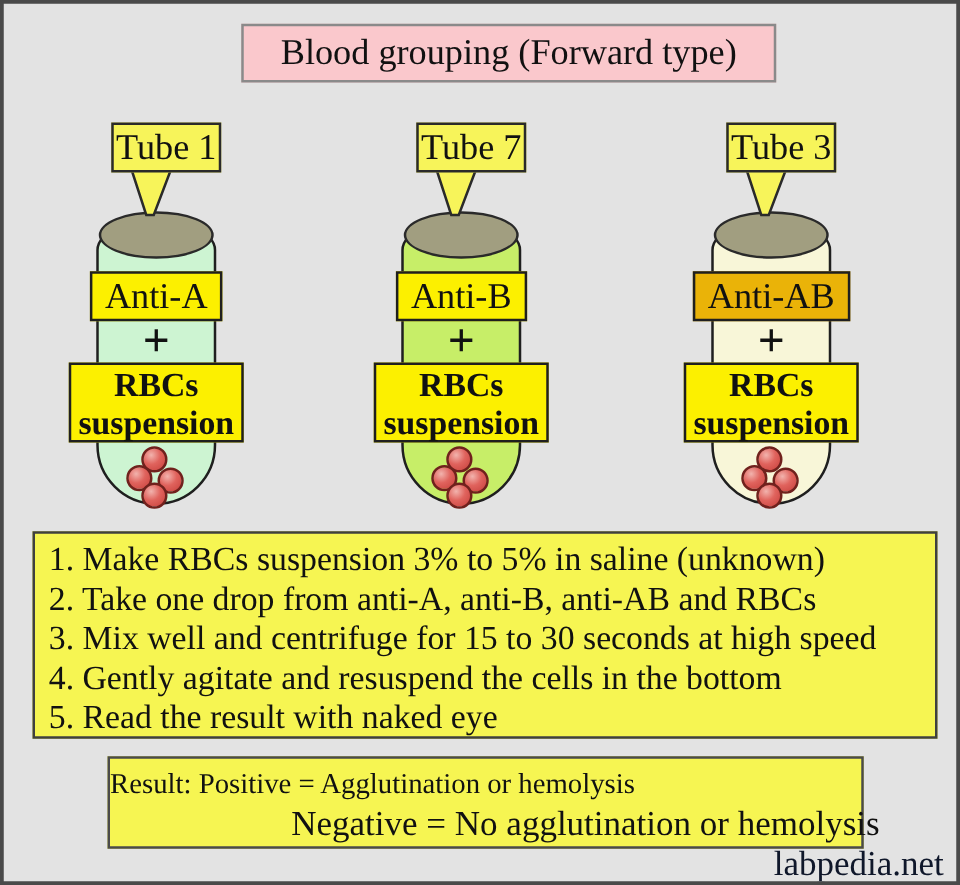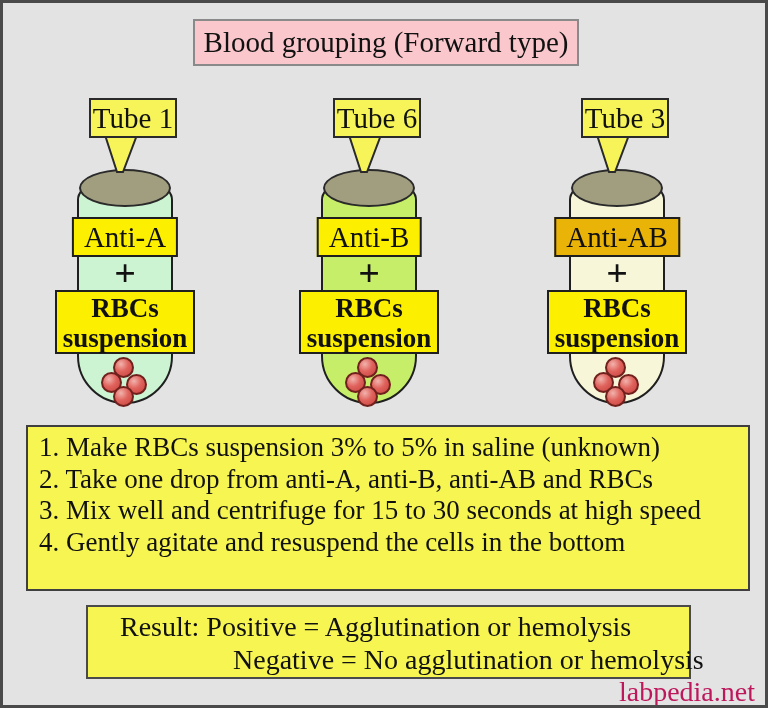--- a/index.html
+++ b/index.html
@@ -2,21 +2,21 @@
 <html><head>
 <meta charset="utf-8">
 <style>
   html,body{margin:0;padding:0;background:#ffffff;}
   .stage{
     position:relative;width:768px;height:708px;box-sizing:border-box;
     background:#e3e3e3;border:3px solid #4a4a4a;overflow:hidden;
     font-family:"Liberation Serif","DejaVu Serif",serif;color:#111;
   }
   .title-box{
-    position:absolute;left:190px;top:16px;width:386px;height:47px;box-sizing:border-box;
+    position:absolute;left:190px;top:16px;width:428px;height:47px;box-sizing:border-box;
     border:2px solid #8a8a8a;display:flex;align-items:center;justify-content:center;
     font-size:29px;
   }
   .tube-col{position:absolute;top:0;width:244px;height:415px;}
   .col-1{left:0;}
   .col-2{left:244px;}
   .col-3{left:492px;}
   .callout{
     position:absolute;left:86px;top:95px;width:88px;height:40px;box-sizing:border-box;
     border:2px solid #2a2a2a;display:flex;align-items:center;justify-content:center;
@@ -57,24 +57,24 @@
   .rbc-bottom{left:110px;top:383px;z-index:8;}
   .steps-box{
     position:absolute;left:23px;top:422px;width:724px;height:166px;box-sizing:border-box;
     border:2px solid #3f3f3f;padding:5px 0 0 11px;
   }
   .step{font-size:27px;line-height:31.5px;white-space:nowrap;}
   .result-box{
     position:absolute;left:83px;top:602px;width:605px;height:74px;box-sizing:border-box;
     border:2px solid #4a4a4a;padding-top:3px;
   }
-  .result-line1{font-size:28px;line-height:33px;white-space:nowrap;margin-left:32px;}
+  .result-line1{font-size:23px;line-height:33px;white-space:nowrap;}
   .result-line2{font-size:28px;line-height:33px;padding-left:117px;white-space:nowrap;margin-left:28px;}
   .watermark{
-    position:absolute;right:10px;top:673px;font-size:28px;color:#be185d;
+    position:absolute;right:10px;top:673px;font-size:28px;color:#0f172a;
   }
 </style>
 </head>
 <body>
 
 <div class="stage">
 
   <div class="title-box" style="background: rgb(250, 200, 204);">Blood grouping (Forward type)</div>
 
   <div class="tube-col col-1">
@@ -95,21 +95,21 @@
     <div class="rbc rbc-right"></div>
     <div class="rbc rbc-bottom"></div>
   </div>
 
   <div class="tube-col col-2">
     <div class="tube-body" style="background: rgb(199, 238, 104);"></div>
     <div class="tube-cap" style="background: rgb(161, 158, 128);"></div>
     <svg class="callout-pointer" viewBox="0 0 44 40" preserveAspectRatio="none">
         <path d="M6,0 L18,37 L24,37 L38,0"></path>
       </svg>
-    <div class="callout" style="background: rgb(247, 244, 90);">Tube 6</div>
+    <div class="callout" style="background: rgb(247, 244, 90);">Tube 7</div>
     <div class="reagent-box" style="background: rgb(252, 240, 0);">Anti-B</div>
     <div class="plus">+</div>
     <div class="sample-box" style="background: rgb(252, 240, 0);">
       <div>RBCs</div>
       <div>suspension</div>
     </div>
     <div class="rbc rbc-top"></div>
     <div class="rbc rbc-left"></div>
     <div class="rbc rbc-right"></div>
     <div class="rbc rbc-bottom"></div>
@@ -132,20 +132,21 @@
     <div class="rbc rbc-left"></div>
     <div class="rbc rbc-right"></div>
     <div class="rbc rbc-bottom"></div>
   </div>
 
   <div class="steps-box" style="background: rgb(246, 245, 82);">
     <div class="step">1. Make RBCs suspension 3% to 5% in saline (unknown)</div>
     <div class="step">2. Take one drop from anti-A, anti-B, anti-AB and RBCs</div>
     <div class="step">3. Mix well and centrifuge for 15 to 30 seconds at high speed</div>
     <div class="step">4. Gently agitate and resuspend the cells in the bottom</div>
+    <div class="step">5. Read the result with naked eye</div>
   </div>
 
   <div class="result-box" style="background: rgb(246, 245, 82);">
     <div class="result-line1">Result: Positive = Agglutination or hemolysis</div>
     <div class="result-line2">Negative = No agglutination or hemolysis</div>
   </div>
 
   <div class="watermark">labpedia.net</div>
 </div>
 

